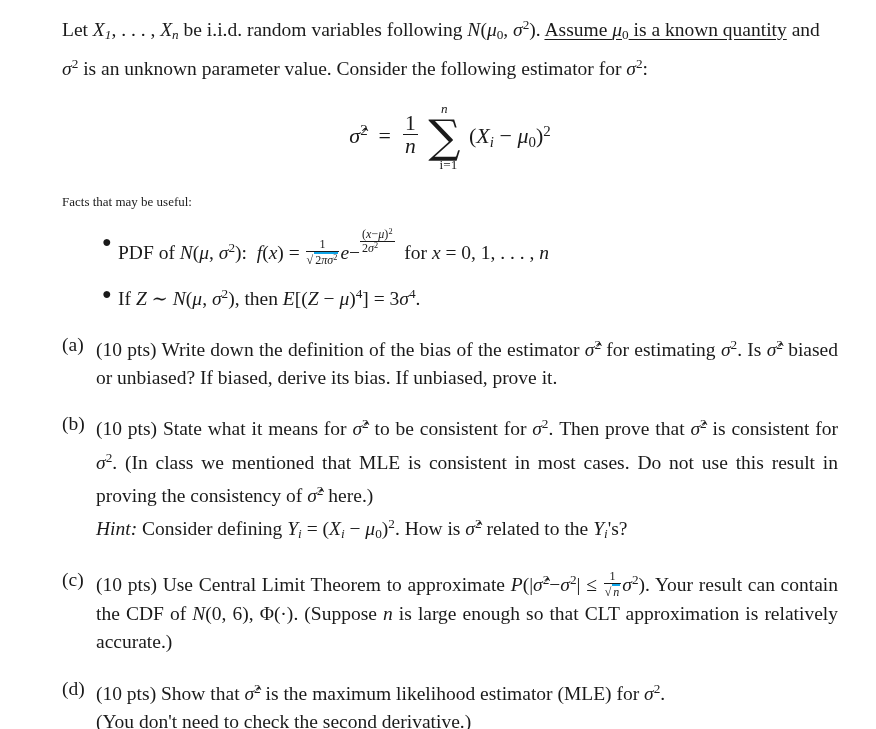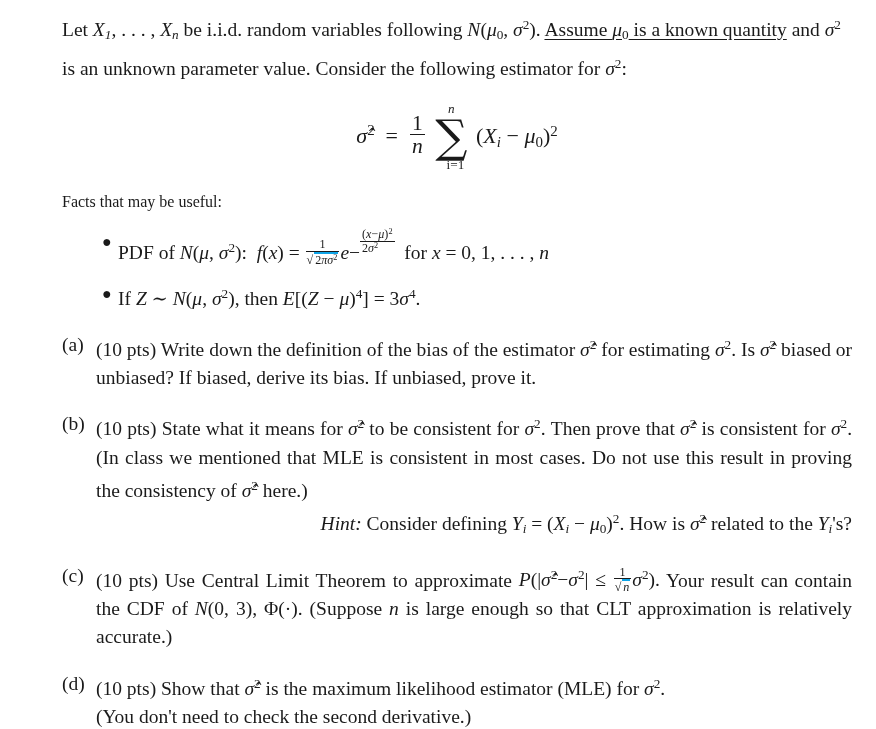--- a/index.html
+++ b/index.html
@@ -12,21 +12,21 @@
     height: 729px;
     font-family: "Liberation Serif", "DejaVu Serif", serif;
     color: #1a1a1a;
     overflow: hidden;
   }
   .page {
     position: relative;
     width: 876px;
     height: 729px;
     box-sizing: border-box;
-    padding: 6px 24px 0 62px;
+    padding: 6px 38px 0 62px;
   }
   .para {
     font-size: 19.5px;
     line-height: 29px;
     text-align: left;
     margin: 0;
   }
   .intro {
     margin-top: 4px;
     max-width: 790px;
@@ -39,21 +39,21 @@
     text-align: center;
     margin: 16px 0 0 0;
     padding-left: 0;
     height: 72px;
     display: flex;
     align-items: center;
     justify-content: center;
   }
   .facts-head {
     margin-top: 16px;
-    font-size: 16px;
+    font-size: 13px;
     font-family: Liberation Serif, serif;
   }
   ul.facts {
     list-style: none;
     margin: 12px 0 0 0;
     padding: 0;
   }
   ul.facts li {
     position: relative;
     padding-left: 56px;
@@ -91,21 +91,21 @@
   .body-text {
     display: block;
     text-align: justify;
     text-justify: inter-word;
   }
   .nojust {
     text-align: left;
   }
   .hint {
     display: block;
-    text-align: right;
+    text-align: left;
   }
   .hint .hint-label {
     font-style: italic;
   }
   
   .m { font-family: "Liberation Serif", "DejaVu Serif", serif; font-style: italic; }
   .mr { font-style: normal; }
   .sub { font-size: 0.68em; vertical-align: -0.26em; font-style: italic; }
   .subr { font-size: 0.68em; vertical-align: -0.26em; font-style: normal; }
   .sup { font-size: 0.68em; vertical-align: 0.5em; font-style: normal; }
@@ -266,21 +266,21 @@
         <span class="hint-label">Hint:</span>
         Consider defining <span class="m">Y</span><span class="sub">i</span> <span class="mr">= (</span><span class="m">X</span><span class="sub">i</span> <span class="mr">−</span> <span class="m">μ</span><span class="subr">0</span><span class="mr">)</span><span class="sup">2</span>. How is <span class="m">σ̂</span><span class="sup">2</span> related to the <span class="m">Y</span><span class="sub">i</span>'s?
       </span>
     </li>
 
     <li>
       <span class="marker">(c)</span>
       <span class="body-text">
         <span>(10 pts)</span>
         Use Central Limit Theorem to approximate <span class="nowrap"><span class="m">P</span><span class="mr">(|</span><span class="m">σ̂</span><span class="sup">2</span><span class="mr">−</span><span class="m">σ</span><span class="sup">2</span><span class="mr">|&nbsp;≤&nbsp;</span><span class="sfrac"><span class="num mr">1</span><span class="den"><span class="sqrt"><span class="mr">√</span><span class="radicand m">n</span></span></span></span><span class="m">σ</span><span class="sup">2</span><span class="mr">).</span></span> Your result can
-        contain the CDF of <span class="m">N</span><span class="mr">(0, 3)</span>, <span class="mr">Φ(·)</span>. (Suppose <span class="m">n</span> is large enough so that CLT approximation
+        contain the CDF of <span class="m">N</span><span class="mr">(0, 6)</span>, <span class="mr">Φ(·)</span>. (Suppose <span class="m">n</span> is large enough so that CLT approximation
         is relatively accurate.)
       </span>
     </li>
 
     <li>
       <span class="marker">(d)</span>
       <span class="body-text nojust">
         <span>(10 pts)</span>
         Show that <span class="m">σ̂</span><span class="sup">2</span> is the maximum likelihood estimator (MLE) for <span class="m">σ</span><span class="sup">2</span>.<br>
         (You don't need to check the second derivative.)

